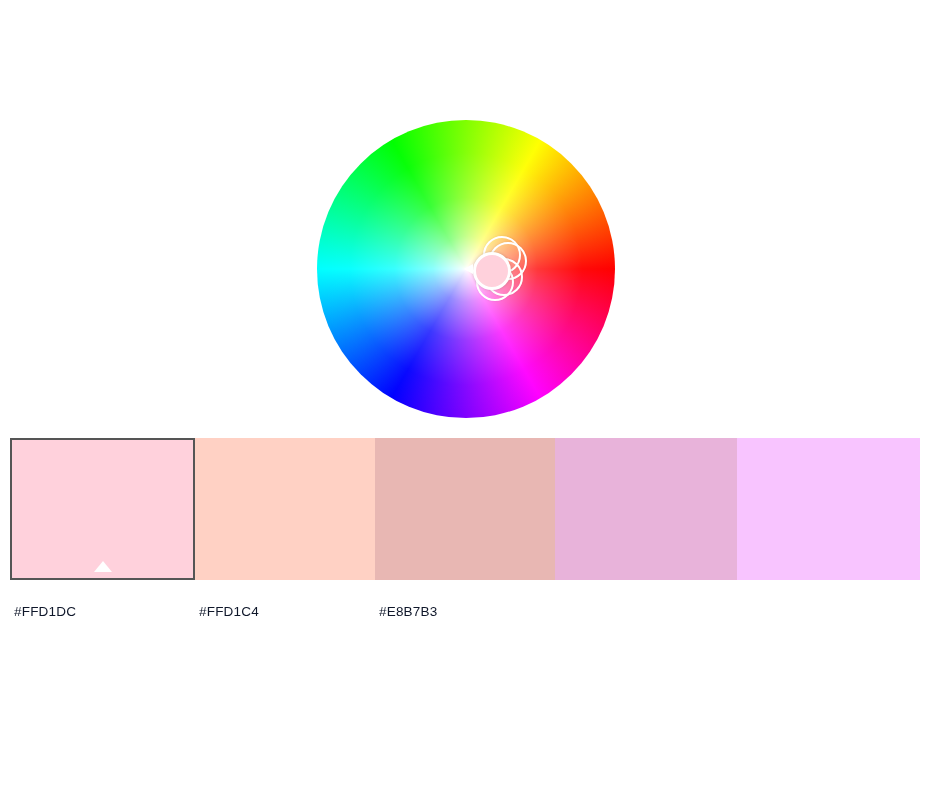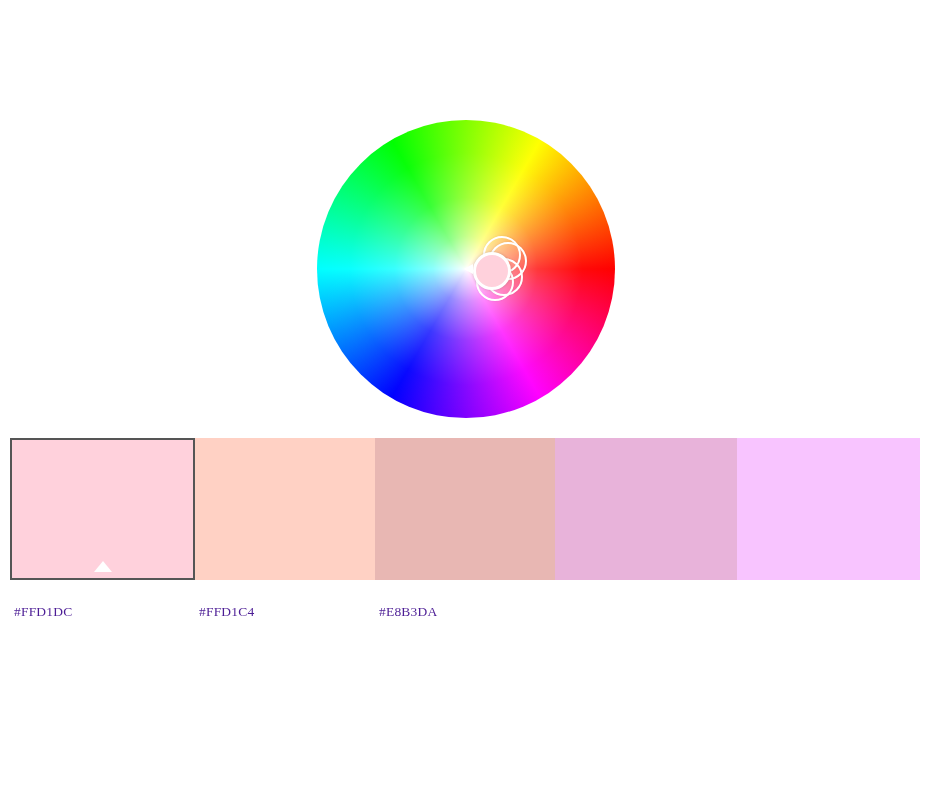--- a/index.html
+++ b/index.html
@@ -104,27 +104,26 @@
   #swatch-labels {
     position: absolute;
     left: 10px;
     top: 603px;
     width: 910px;
     height: 24px;
     display: flex;
   }
   .swatch-label {
     font-size: 13.5px;
-    color: #4c1d95;
+    color: #0f172a;
     letter-spacing: 0.2px;
     line-height: 18px;
     white-space: nowrap;
     padding-left: 4px;
     box-sizing: border-box;
-    font-family: Liberation Serif, serif;
   }
 </style>
 </head>
 <body>
 
 <div id="wheel-area">
   <div id="color-wheel">
       <div class="wheel-marker is-active" style="left: 156px; top: 132px; width: 38px; height: 38px; background: rgb(255, 209, 220); z-index: 10;"></div>
       <div class="wheel-marker" style="left: 166px; top: 116px; width: 38px; height: 38px; background: rgba(255, 255, 255, 0.06); z-index: 3;"></div>
       <div class="wheel-marker" style="left: 172px; top: 122px; width: 38px; height: 38px; background: rgba(255, 255, 255, 0.06); z-index: 4;"></div>
@@ -140,14 +139,14 @@
     </div>
     <div class="swatch" style="width: 180px; background: rgb(255, 209, 196);"></div>
     <div class="swatch" style="width: 180px; background: rgb(232, 183, 179);"></div>
     <div class="swatch" style="width: 182px; background: rgb(232, 179, 218);"></div>
     <div class="swatch" style="width: 183px; background: rgb(248, 196, 255);"></div>
   </div>
 
 <div id="swatch-labels">
     <div class="swatch-label" style="width: 185px;">#FFD1DC</div>
     <div class="swatch-label" style="width: 180px;">#FFD1C4</div>
-    <div class="swatch-label" style="width: 182px;">#E8B3DA</div>
+    <div class="swatch-label" style="width: 180px;">#E8B7B3</div>
   </div>
 
 </body></html>

